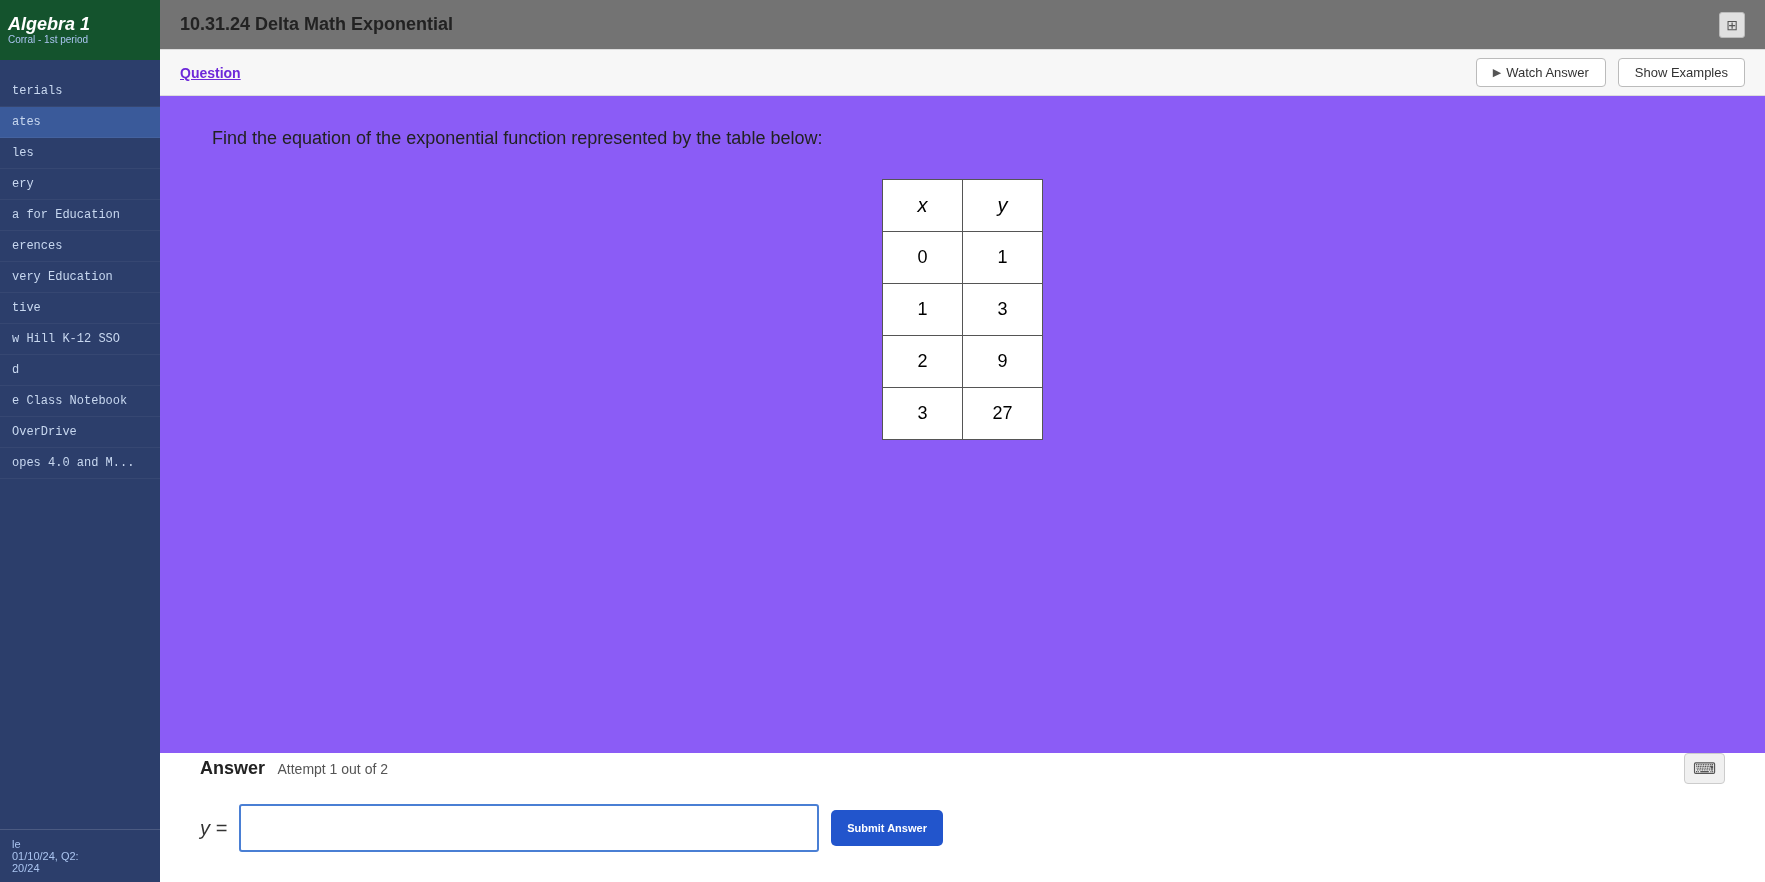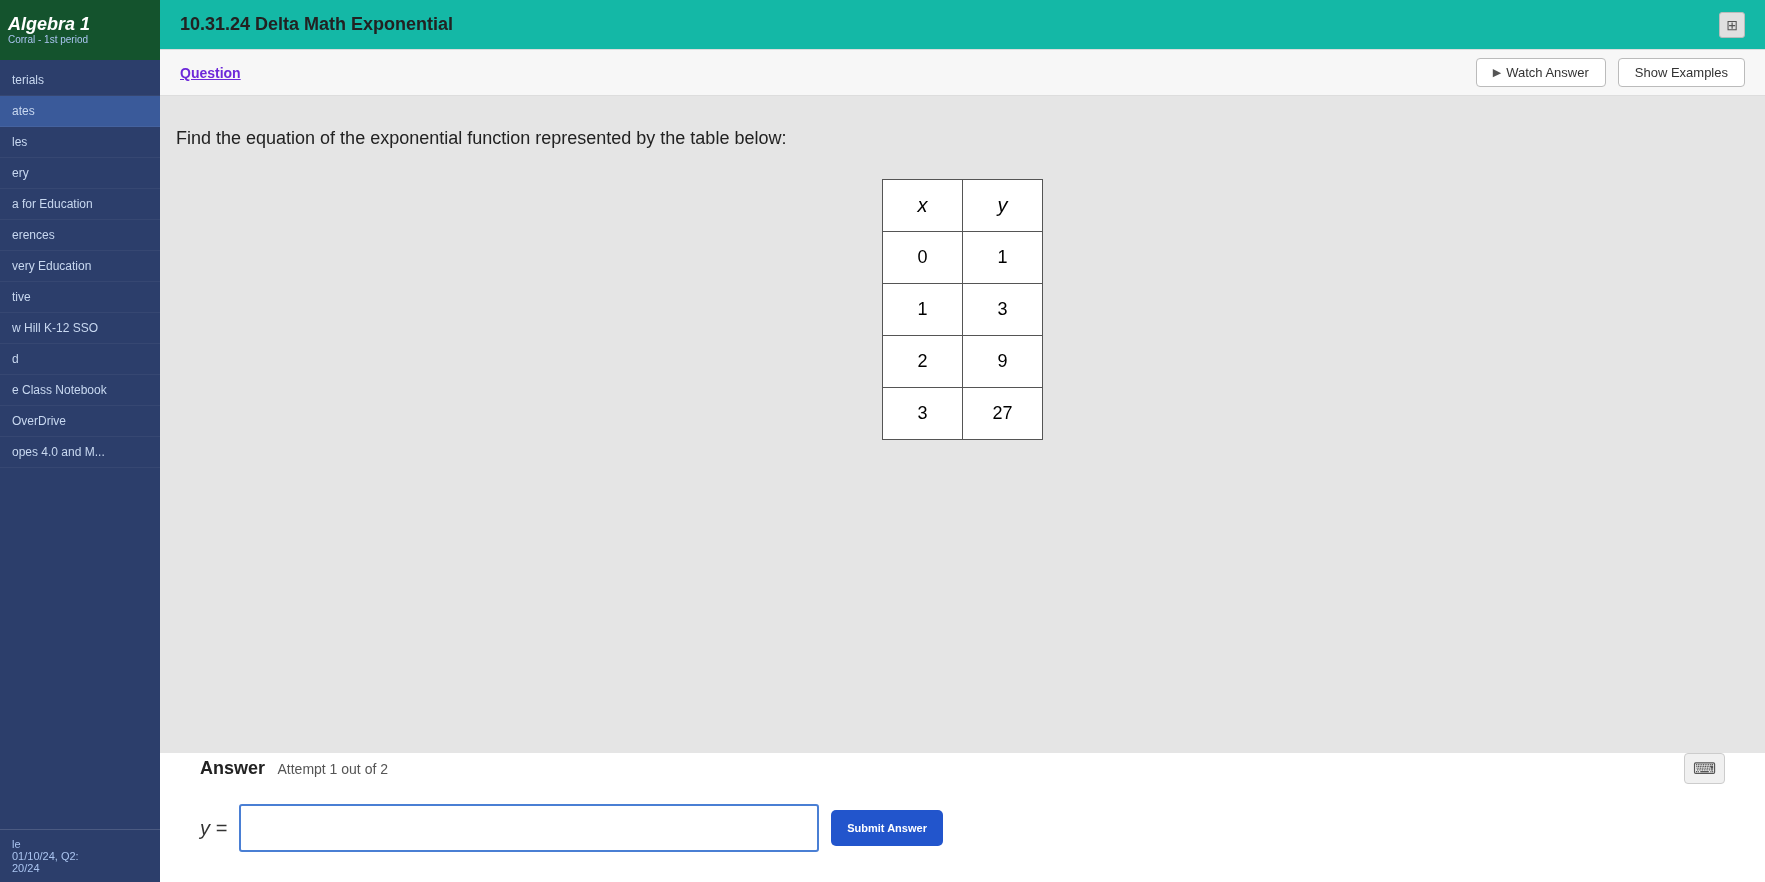--- a/index.html
+++ b/index.html
@@ -35,22 +35,23 @@
 
     .sidebar-logo-text {
       color: white;
       font-size: 18px;
       font-weight: bold;
       font-style: italic;
       line-height: 1.1;
     }
 
     .sidebar-nav {
-      padding: 5px 0;
+      padding: 16px 0;
       flex: 1;
+      font-family: Liberation Mono, monospace;
     }
 
     .sidebar-item {
       padding: 8px 12px;
       font-size: 12px;
       color: #c8d8f0;
       cursor: pointer;
       border-bottom: 1px solid rgba(255,255,255,0.05);
     }
 
@@ -69,21 +70,21 @@
     .main {
       flex: 1;
       display: flex;
       flex-direction: column;
       background: #fff;
       height: 882px;
       overflow: hidden;
     }
 
     .main-header {
-      background: #14b8a6;
+      background: #737373;
       border-bottom: 1px solid #ddd;
       padding: 10px 20px;
       display: flex;
       align-items: center;
       justify-content: space-between;
       min-height: 50px;
     }
 
     .main-header-title {
       font-size: 18px;
@@ -137,22 +138,22 @@
     }
 
     .toolbar-btn .play-icon {
       color: #555;
       font-size: 11px;
     }
 
     
     .content {
       flex: 1;
-      padding: 30px 16px;
-      background: #e5e5e5;
+      padding: 30px 52px;
+      background: #8b5cf6;
       overflow-y: auto;
     }
 
     .question-text {
       font-size: 18px;
       color: #222;
       margin-bottom: 28px;
       line-height: 1.4;
     }
 

